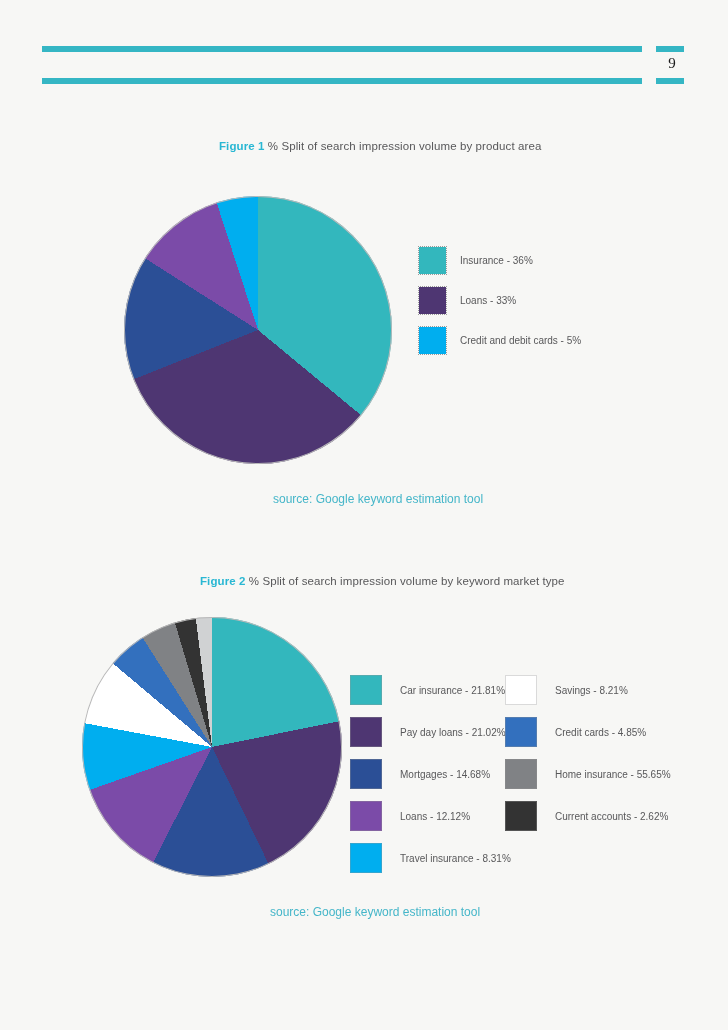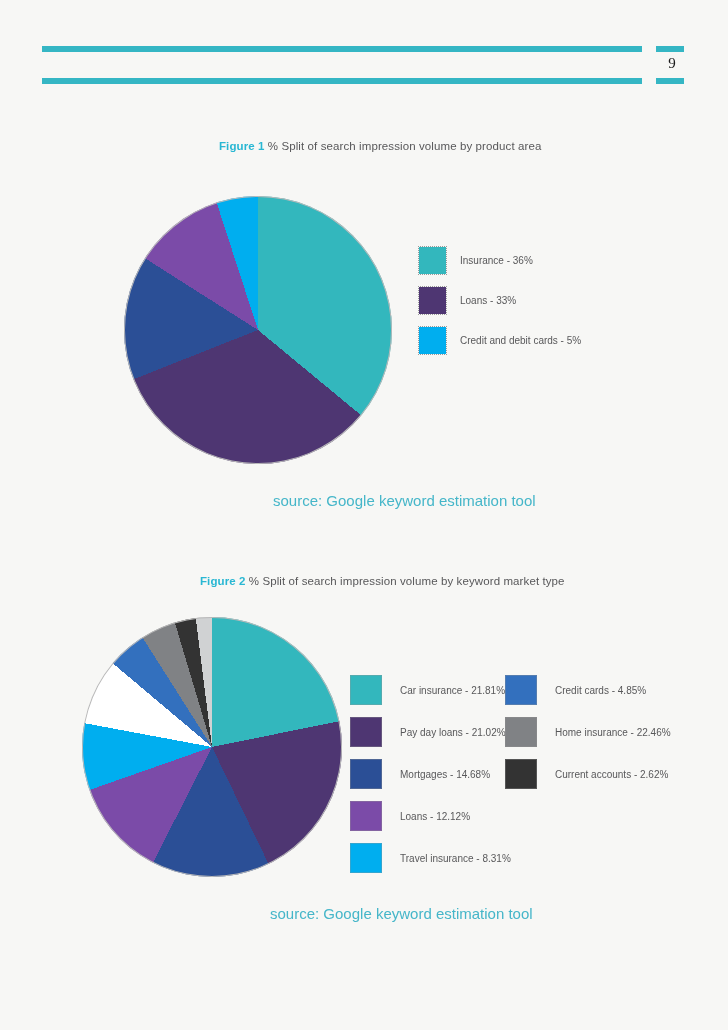--- a/index.html
+++ b/index.html
@@ -131,21 +131,21 @@
     margin-left: 14px;
     font-size: 10px;
     color: #58585a;
     white-space: nowrap;
   }
   .legend-2 .legend-label { margin-left: 18px; }
 
   
   .source {
     position: absolute;
-    font-size: 15px;
+    font-size: 12px;
     color: #45b6c9;
     white-space: nowrap;
   }
   .source-1 { left: 273px; top: 340px; }
   .source-2 { left: 270px; top: 318px; }
 </style>
 </head>
 <body>
 
 <div class="page">
@@ -200,25 +200,28 @@
             </div><div class="legend-item">
               <span class="swatch" style="background: rgb(43, 79, 150);"></span>
               <span class="legend-label">Mortgages - 14.68%</span>
             </div><div class="legend-item">
               <span class="swatch" style="background: rgb(123, 75, 168);"></span>
               <span class="legend-label">Loans - 12.12%</span>
             </div><div class="legend-item">
               <span class="swatch" style="background: rgb(0, 174, 239);"></span>
               <span class="legend-label">Travel insurance - 8.31%</span>
             </div></div><div class="legend-col legend-col-b"><div class="legend-item">
+              <span class="swatch" style="background: rgb(255, 255, 255);"></span>
+              <span class="legend-label">Savings - 8.21%</span>
+            </div><div class="legend-item">
               <span class="swatch" style="background: rgb(51, 112, 190);"></span>
               <span class="legend-label">Credit cards - 4.85%</span>
             </div><div class="legend-item">
               <span class="swatch" style="background: rgb(128, 130, 133);"></span>
-              <span class="legend-label">Home insurance - 22.46%</span>
+              <span class="legend-label">Home insurance - 55.65%</span>
             </div><div class="legend-item">
               <span class="swatch" style="background: rgb(51, 51, 51);"></span>
               <span class="legend-label">Current accounts - 2.62%</span>
             </div></div></div>
 
       <div class="source source-2">source: Google keyword estimation tool</div>
     </div>
   </div>
 
 </div>

